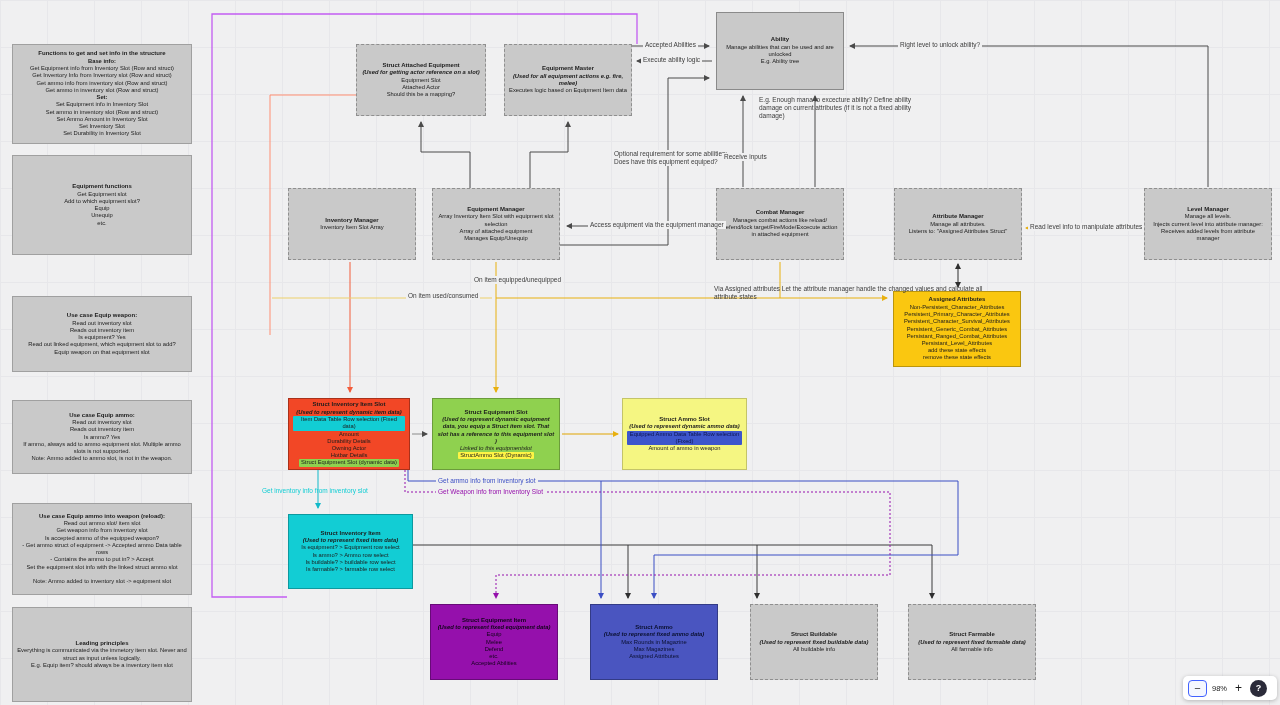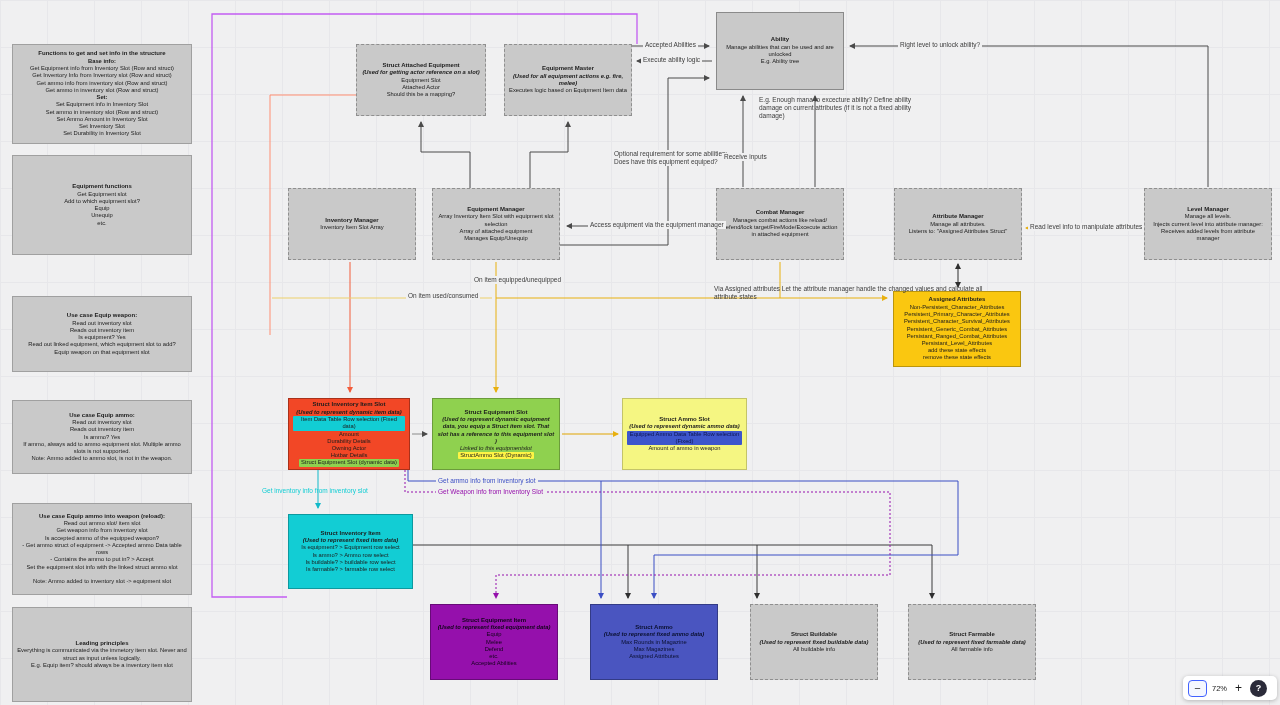--- a/index.html
+++ b/index.html
@@ -325,18 +325,18 @@
   <div class="elabel" style="left:1028px;top:223px">Read level info to manipulate attributes</div>
   <div class="elabel nb wrap" style="left:712px;top:285px;width:292px">Via Assigned attributes Let the attribute manager handle the changed values and calculate all attribute states</div>
   <div class="elabel" style="left:472px;top:276px">On item equipped/unequipped</div>
   <div class="elabel" style="left:406px;top:292px">On item used/consumed</div>
   <div class="elabel nb" style="left:260px;top:487px;color:#12cdd4">Get inventory info from inventory slot</div>
   <div class="elabel" style="left:436px;top:477px;color:#3b4ec4">Get ammo info from inventory slot</div>
   <div class="elabel" style="left:436px;top:488px;color:#9510ac">Get Weapon info from Inventory Slot</div>
 
   <div class="zoom-toolbar">
     <button class="zbtn">−</button>
-    <span class="zlevel">72%</span>
+    <span class="zlevel">98%</span>
     <button class="zbtn plain">+</button>
     <button class="helpbtn">?</button>
   </div>
 
 </div>
 
 </body></html>

